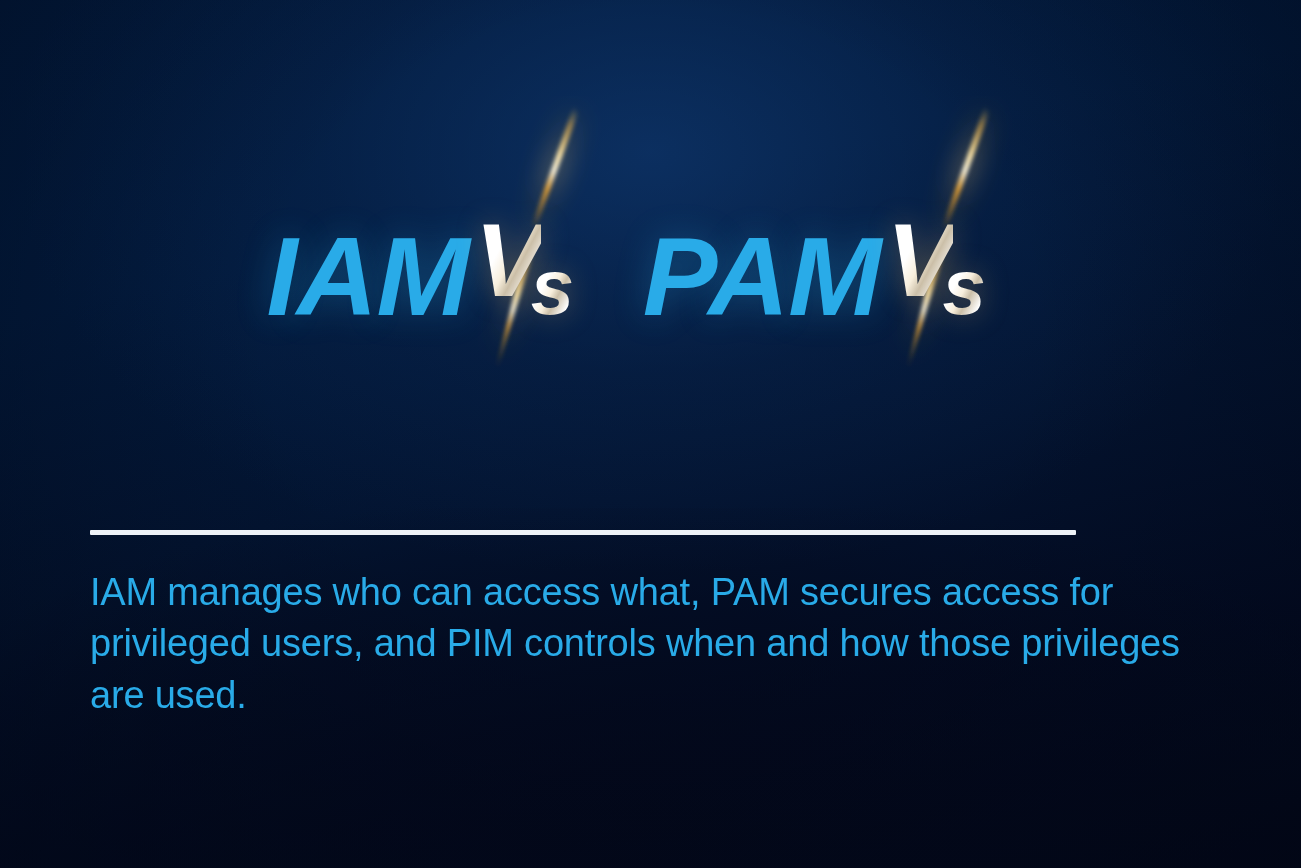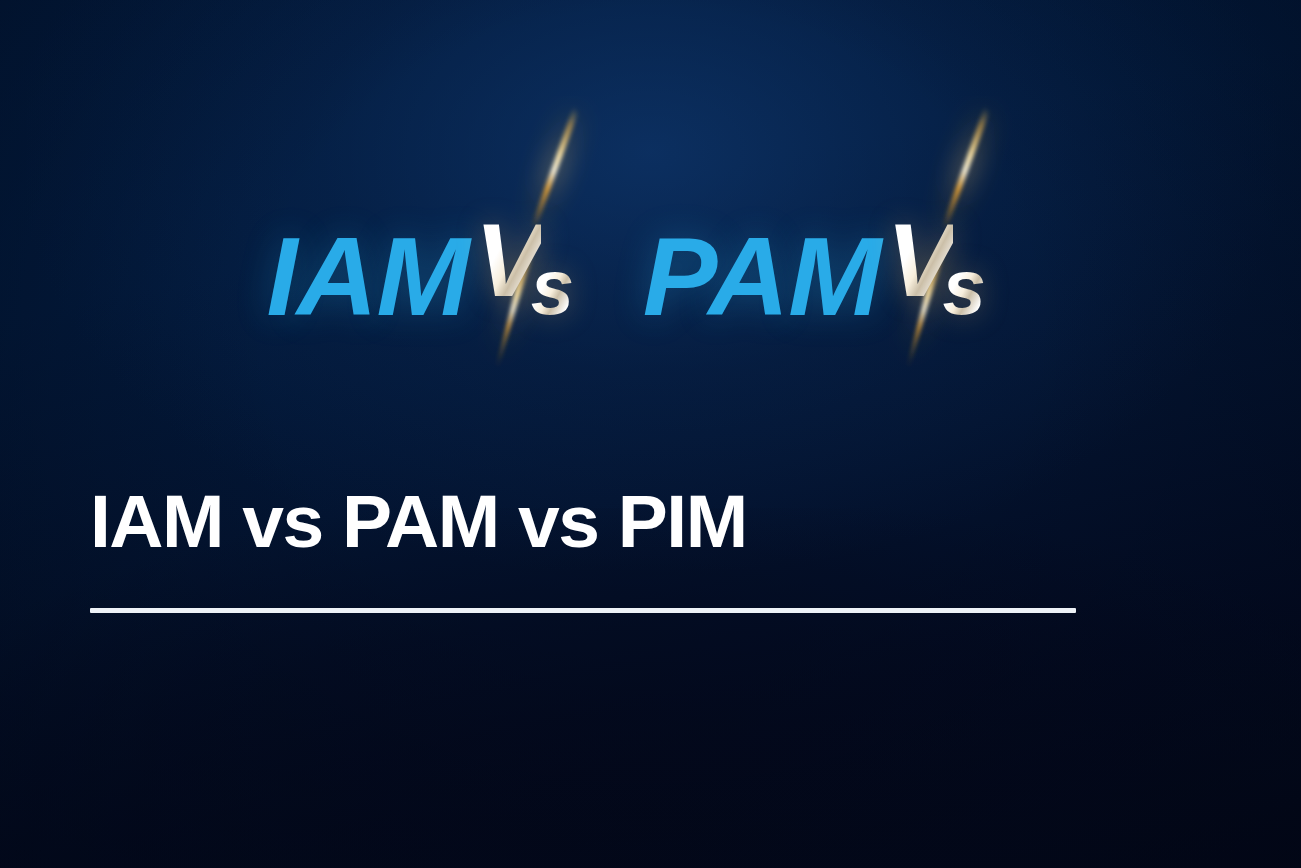--- a/index.html
+++ b/index.html
@@ -198,15 +198,15 @@
     </svg>
     <span class="vs-letters">
       <span class="vs-v">V</span>
       <span class="vs-s">s</span>
     </span>
   </span>
 
 </div>
 
 <div id="content">
-  <h1 id="page-title">IAM vs PAM vs PIM</h1>
   <div id="divider"></div>
+  <p id="lede">IAM manages who can access what, PAM secures access for privileged users, and PIM controls when and how those privileges are used.</p>
 </div>
 
 </body></html>

